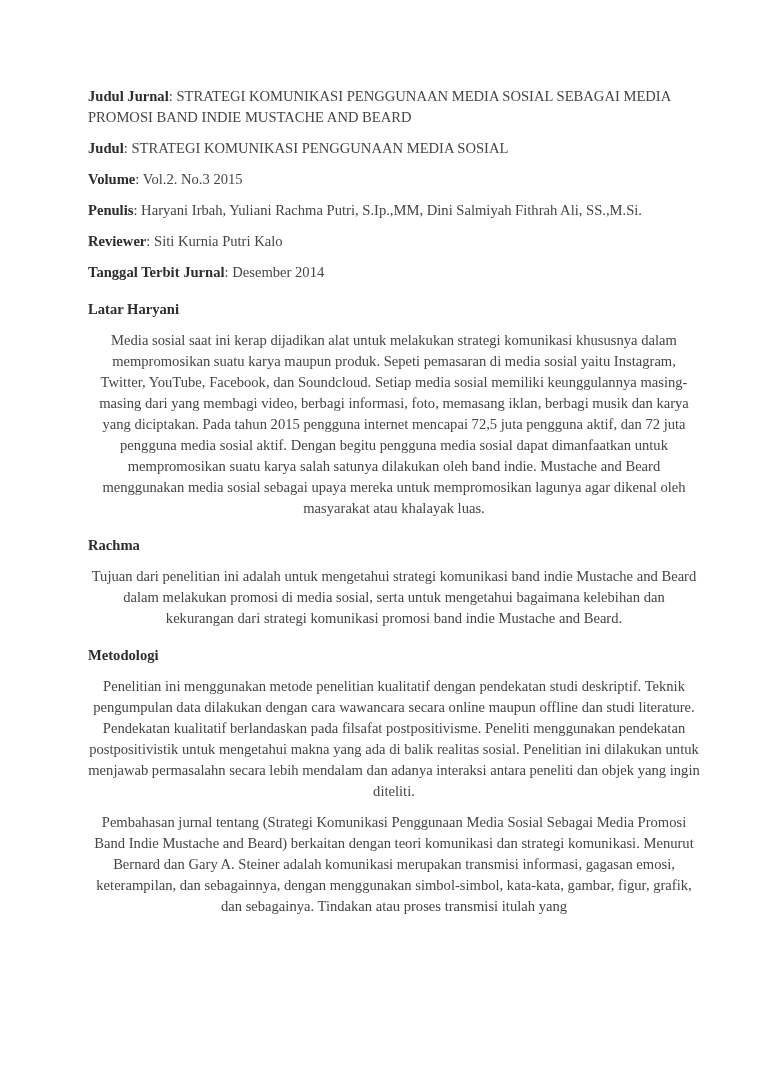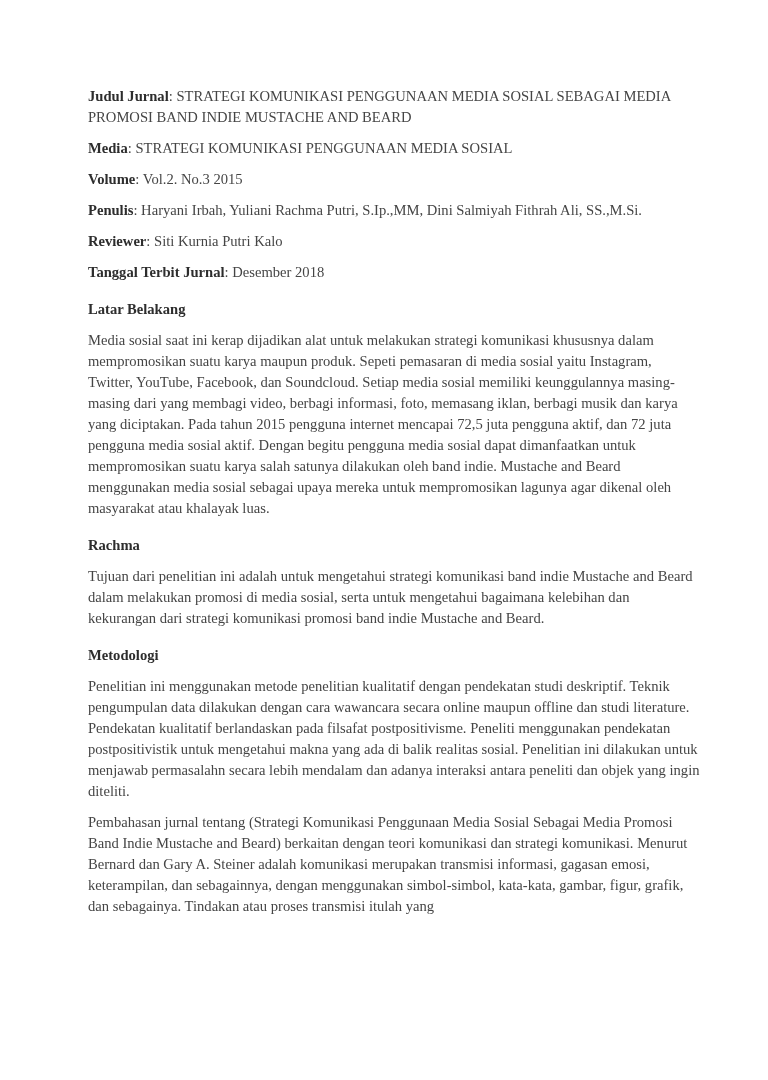--- a/index.html
+++ b/index.html
@@ -39,43 +39,44 @@
   .section-heading {
     font-size: 14.6px;
     line-height: 21px;
     font-weight: bold;
     color: #2d2d2d;
     margin: 16px 0 10px 0;
   }
   .section-body {
     margin: 0 0 10px 0;
     color: #454545;
+    text-align: center;
   }
 </style>
 </head>
 <body>
 
 <div class="page">
   <div class="content">
 
     <p class="meta-line"><span class="label">Judul Jurnal</span><span class="value">: STRATEGI KOMUNIKASI PENGGUNAAN MEDIA SOSIAL SEBAGAI MEDIA PROMOSI BAND INDIE MUSTACHE AND BEARD</span></p>
 
-    <p class="meta-line"><span class="label">Media</span><span class="value">: STRATEGI KOMUNIKASI PENGGUNAAN MEDIA SOSIAL</span></p>
+    <p class="meta-line"><span class="label">Judul</span><span class="value">: STRATEGI KOMUNIKASI PENGGUNAAN MEDIA SOSIAL</span></p>
 
     <p class="meta-line"><span class="label">Volume</span><span class="value">: Vol.2. No.3 2015</span></p>
 
 
     <p class="meta-line"><span class="label">Penulis</span><span class="value">: Haryani Irbah, Yuliani Rachma Putri, S.Ip.,MM, Dini Salmiyah Fithrah Ali, SS.,M.Si.</span></p>
 
     <p class="meta-line"><span class="label">Reviewer</span><span class="value">: Siti Kurnia Putri Kalo</span></p>
 
-    <p class="meta-line"><span class="label">Tanggal Terbit Jurnal</span><span class="value">: Desember 2018</span></p>
+    <p class="meta-line"><span class="label">Tanggal Terbit Jurnal</span><span class="value">: Desember 2014</span></p>
 
     <div>
-      <h3 class="section-heading">Latar Belakang</h3>
+      <h3 class="section-heading">Latar Haryani</h3>
       <p class="section-body">Media sosial saat ini kerap dijadikan alat untuk melakukan strategi komunikasi khususnya dalam mempromosikan suatu karya maupun produk. Sepeti pemasaran di media sosial yaitu Instagram, Twitter, YouTube, Facebook, dan Soundcloud. Setiap media sosial memiliki keunggulannya masing-masing dari yang membagi video, berbagi informasi, foto, memasang iklan, berbagi musik dan karya yang diciptakan. Pada tahun 2015 pengguna internet mencapai 72,5 juta pengguna aktif, dan 72 juta pengguna media sosial aktif. Dengan begitu pengguna media sosial dapat dimanfaatkan untuk mempromosikan suatu karya salah satunya dilakukan oleh band indie. Mustache and Beard menggunakan media sosial sebagai upaya mereka untuk mempromosikan lagunya agar dikenal oleh masyarakat atau khalayak luas.</p>
     </div>
 
     <div>
       <h3 class="section-heading">Rachma</h3>
       <p class="section-body">Tujuan dari penelitian ini adalah untuk mengetahui strategi komunikasi band indie Mustache and Beard dalam melakukan promosi di media sosial, serta untuk mengetahui bagaimana kelebihan dan kekurangan dari strategi komunikasi promosi band indie Mustache and Beard.</p>
     </div>
 
     <div>
       <h3 class="section-heading">Metodologi</h3>

